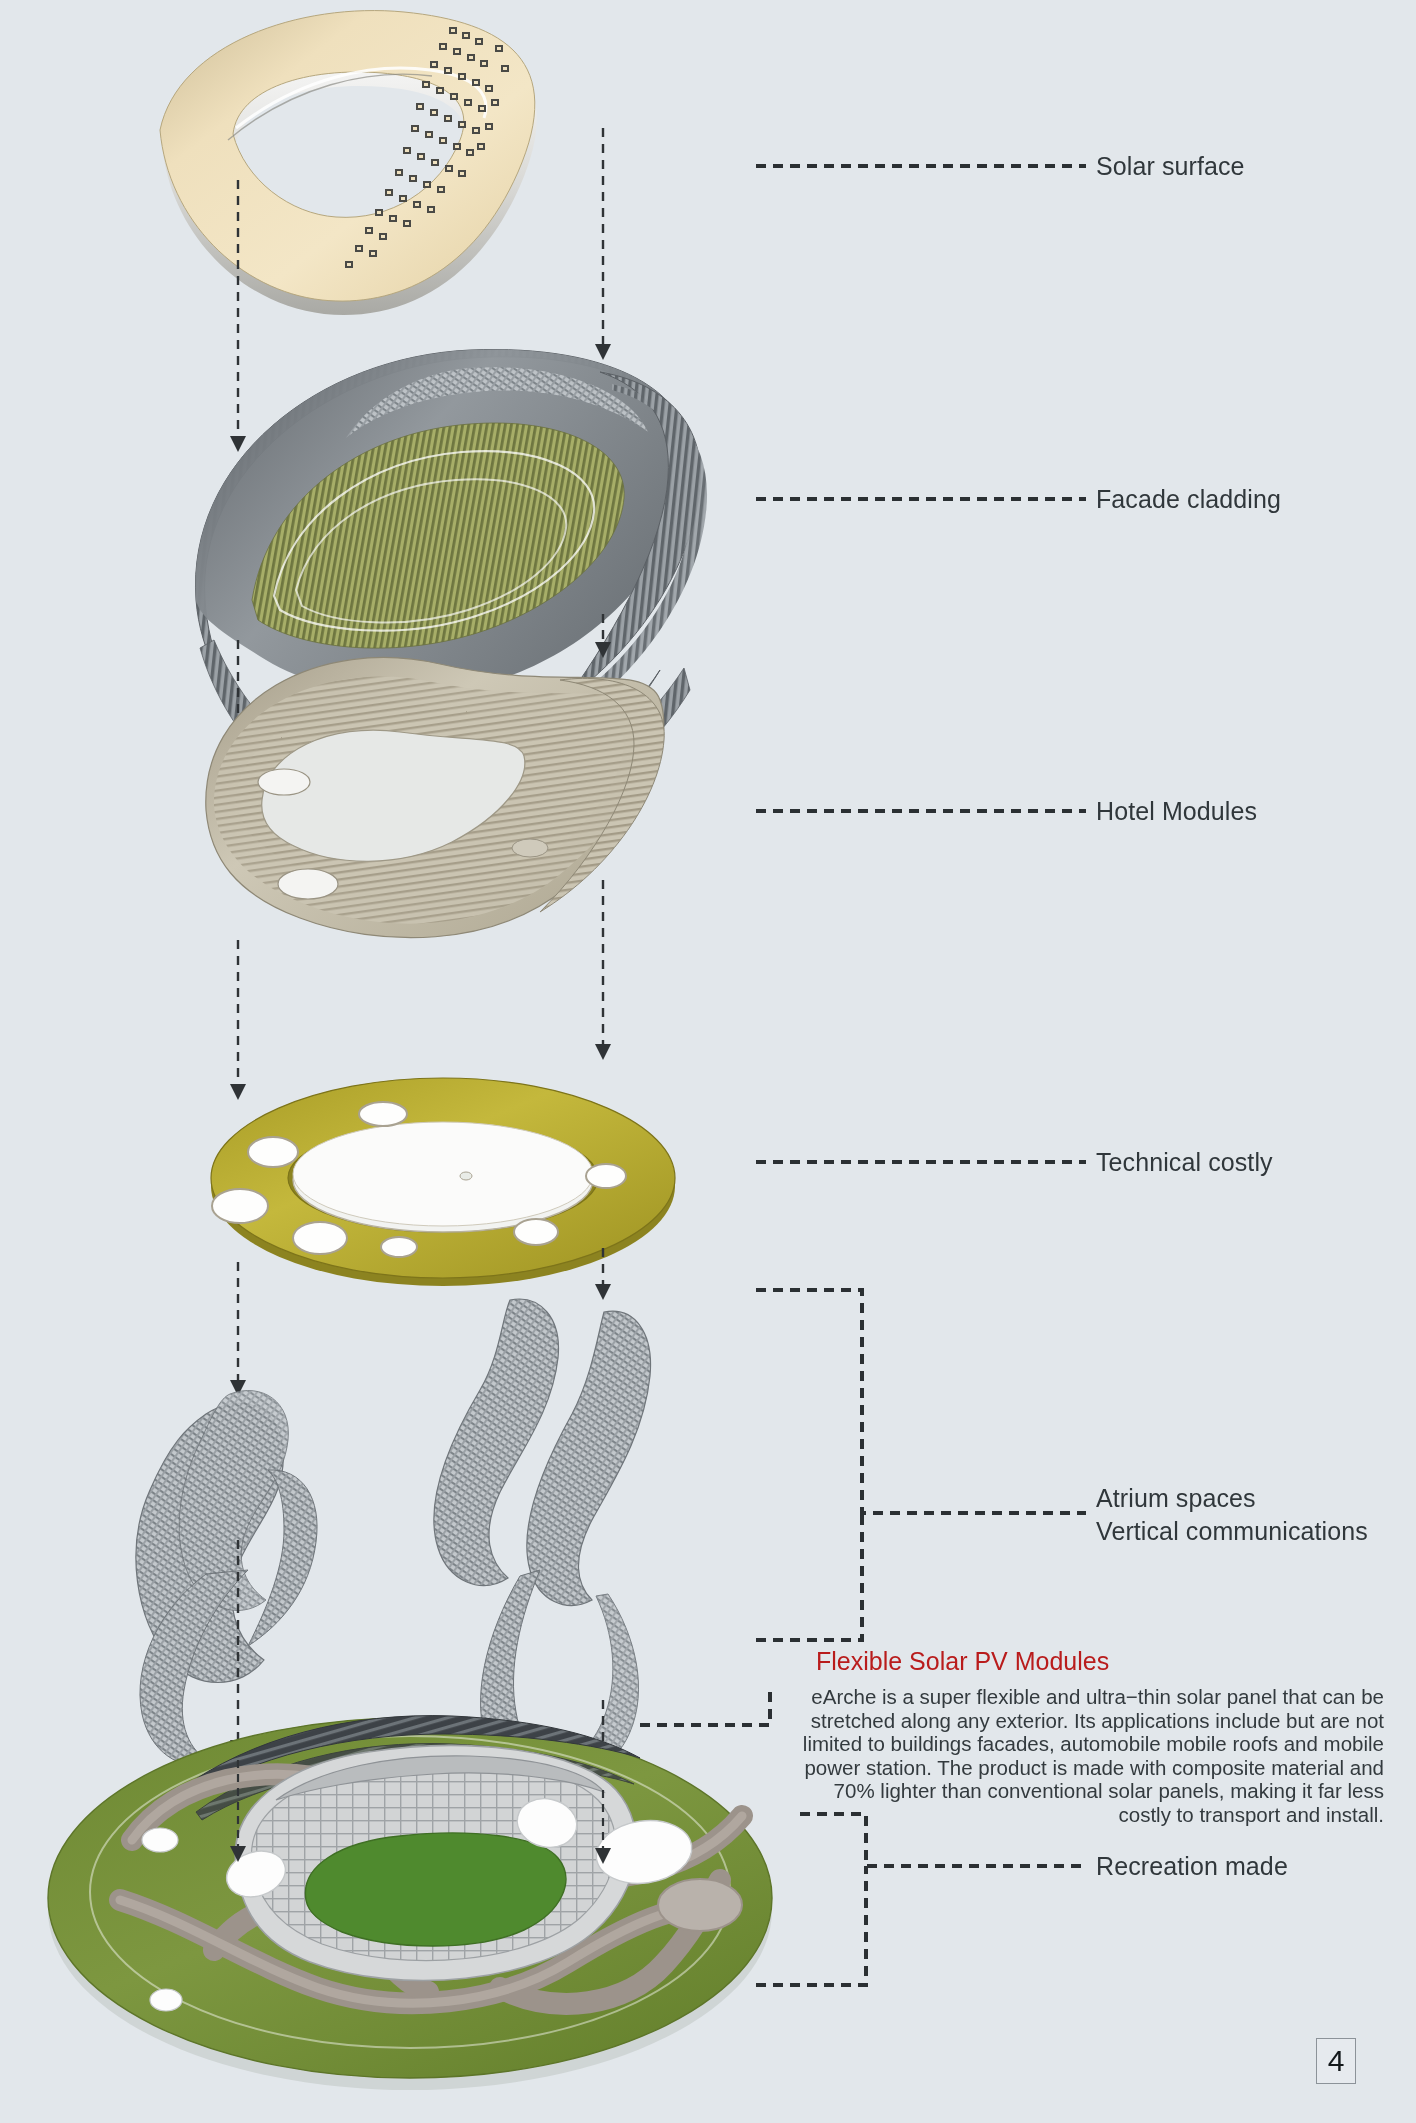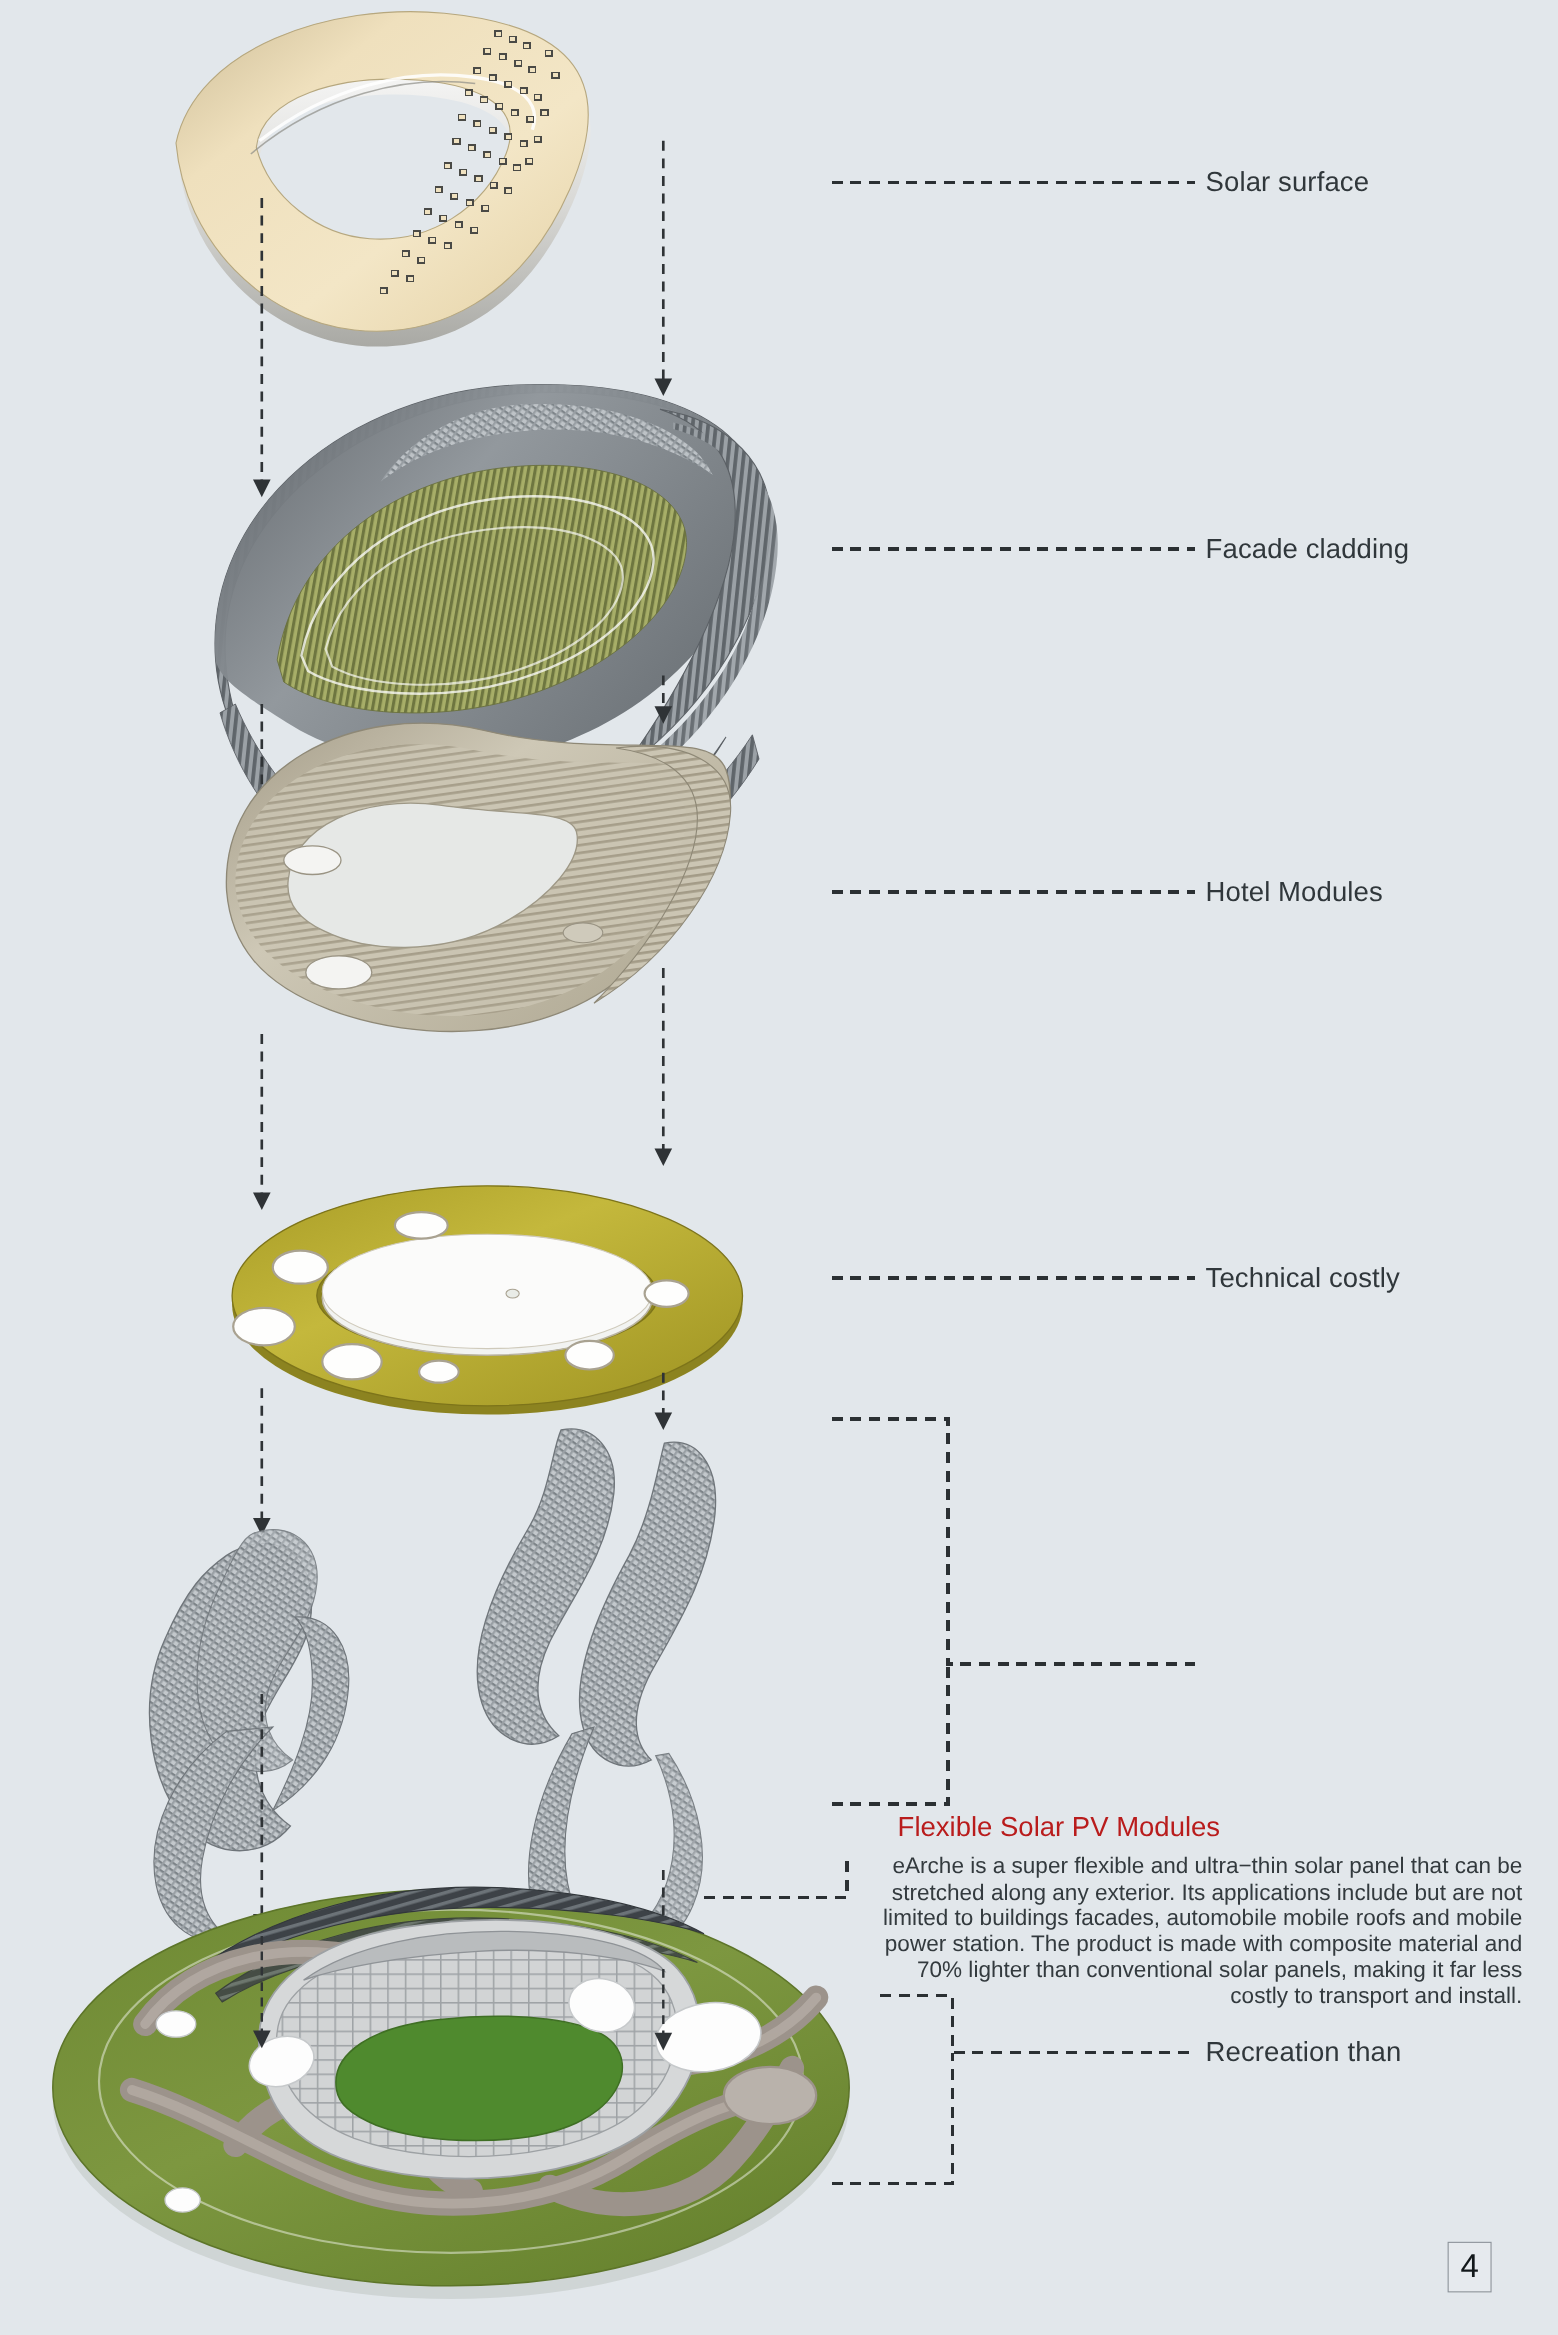--- a/index.html
+++ b/index.html
@@ -450,22 +450,26 @@
 </svg>
 
 <div class="label" style="left:1096px;top:151px;">Solar surface</div>
 
 <div class="label" style="left:1096px;top:484px;">Facade cladding</div>
 
 <div class="label" style="left:1096px;top:796px;">Hotel Modules</div>
 
 <div class="label" style="left:1096px;top:1147px;">Technical costly</div>
 
-
-<div class="label" style="left:1096px;top:1851px;">Recreation than</div>
+<div class="label two-line" style="left:1096px;top:1482px;width:310px;">
+  <div>Atrium spaces</div>
+  <div>Vertical communications</div>
+</div>
+
+<div class="label" style="left:1096px;top:1851px;">Recreation made</div>
 
 <div class="pv-title" style="left:1096px;top:1647px;transform:translateX(-280px);">Flexible Solar PV Modules</div>
 
 <div class="pv-body" style="left:784px;top:1685px;">eArche is a super flexible and ultra−thin solar panel that can be stretched along any exterior. Its applications include but are not limited to buildings facades, automobile mobile roofs and mobile power station. The product is made with composite material and 70% lighter than conventional solar panels, making it far less costly to transport and install.</div>
 
 <div class="page-num" style="left:1316px;top:2038px;">4</div>
 
 </div>
 
 </body></html>

